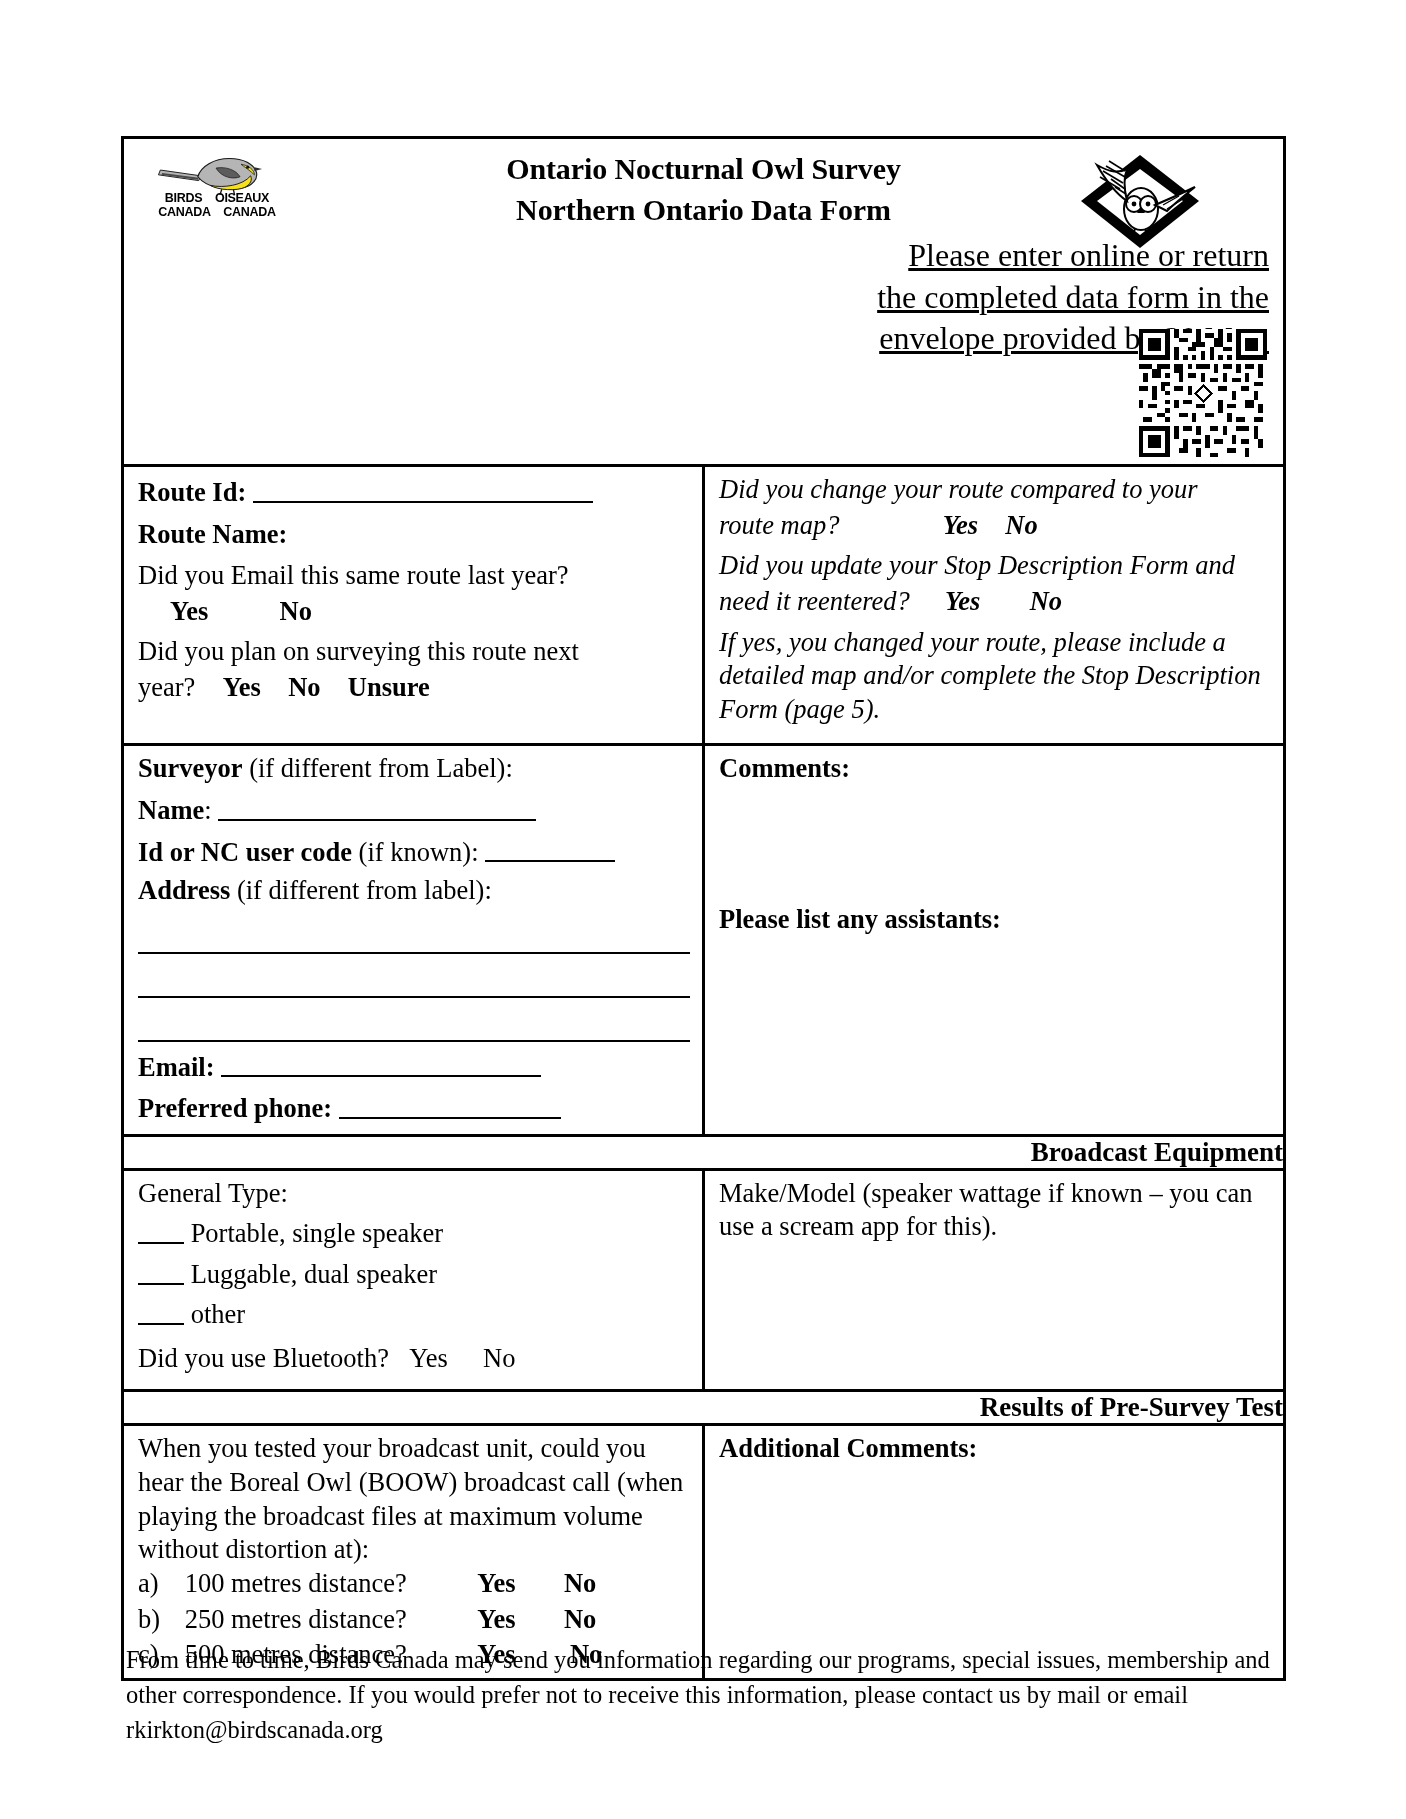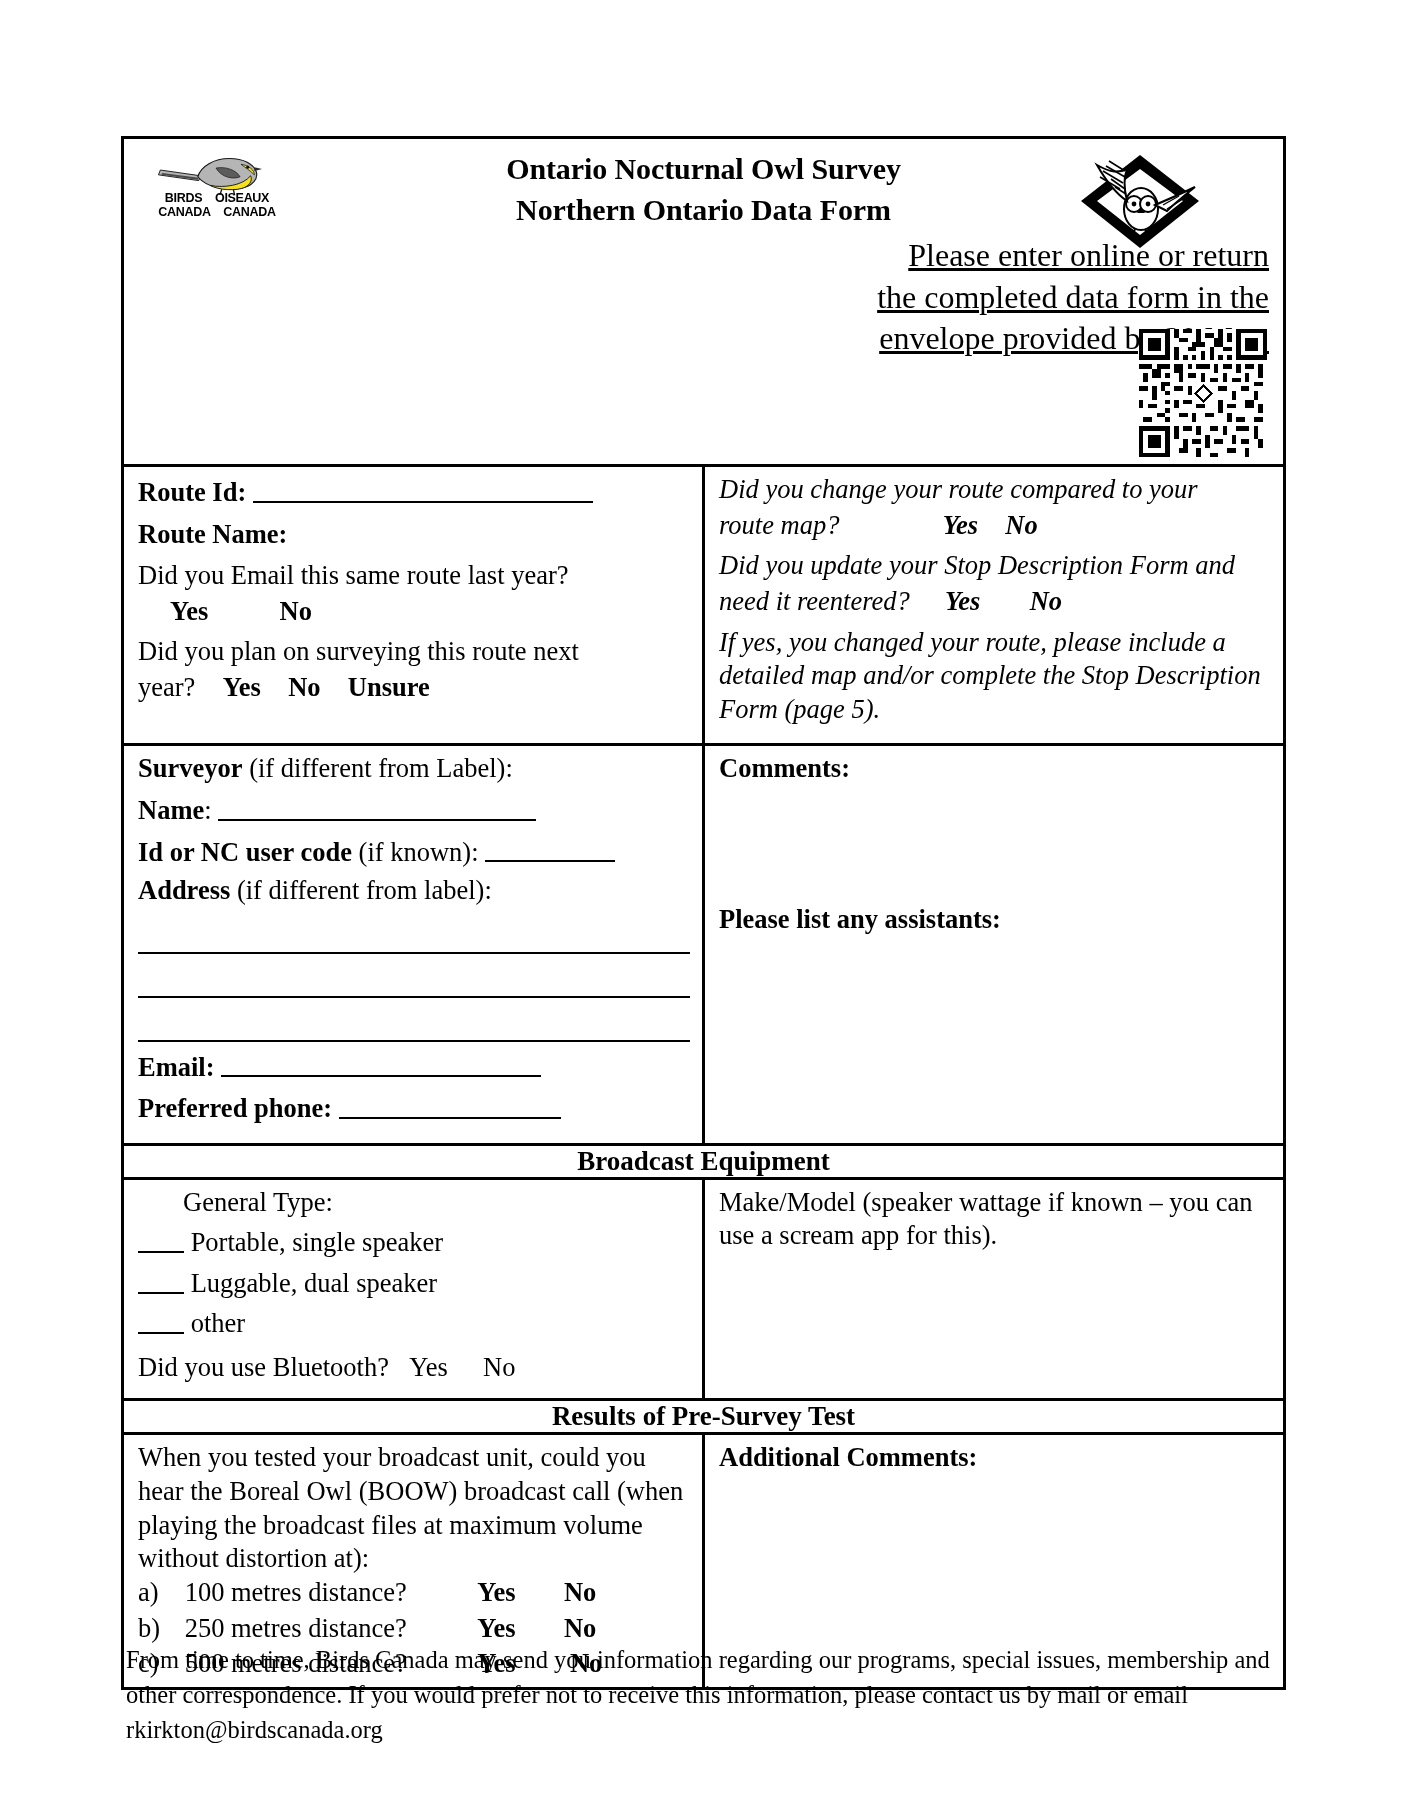--- a/index.html
+++ b/index.html
@@ -126,21 +126,21 @@
 
   .small-blank {
     display: inline-block;
     border-bottom: 2.2px solid #000;
     height: 1.05em;
     margin-bottom: -2px;
   }
 
   
   .section-title {
-    text-align: center;
+    text-align: right;
     font-weight: bold;
     font-size: 27px;
     padding: 3px 0 5px 0;
     line-height: 1.15;
   }
 
   
   .footer {
     position: absolute;
     left: 126px;
@@ -415,21 +415,21 @@
             <span style="display:inline-block;width:36px;"></span>
             <span class="yn">No</span>
           </div>
           <div class="p">If yes, you changed your route, please include a detailed map and/or complete the Stop Description Form (page 5).</div>
         </div>
       </td>
     </tr>
 
     <tr>
       <td>
-        <div class="cell-pad" style="padding-bottom:15px;">
+        <div class="cell-pad" style="padding-bottom:6px;">
           <div class="p-tight" style="margin-bottom:5px;">
             <span class="b">Surveyor</span><span> (if different from Label):</span>
           </div>
           <div class="p-tight" style="margin-bottom:5px;">
             <span class="b">Name</span><span>:</span>
             <span class="underline-seg" style="width:318px;"></span>
           </div>
           <div class="p-tight" style="margin-bottom:5px;">
             <span class="b">Id or NC user code</span><span> (if known):</span>
             <span class="underline-seg" style="width:130px;"></span>
@@ -467,21 +467,21 @@
       </td>
     </tr>
 
     <tr>
       <td colspan="2" class="section-title">Broadcast Equipment</td>
     </tr>
 
     <tr>
       <td>
         <div class="cell-pad" style="padding-bottom:12px;">
-          <div class="p-tight" style="margin-bottom:4px;margin-left:45px;">General Type:</div>
+          <div class="p-tight" style="margin-bottom:4px;">General Type:</div>
           <div class="p-tight" style="margin-bottom:4px;">
             <span class="small-blank" style="width:46px;"></span>
             <span>Portable, single speaker</span>
           </div>
           <div class="p-tight" style="margin-bottom:4px;">
             <span class="small-blank" style="width:46px;"></span>
             <span>Luggable, dual speaker</span>
           </div>
           <div class="p-tight" style="margin-bottom:10px;">
             <span class="small-blank" style="width:46px;"></span>

